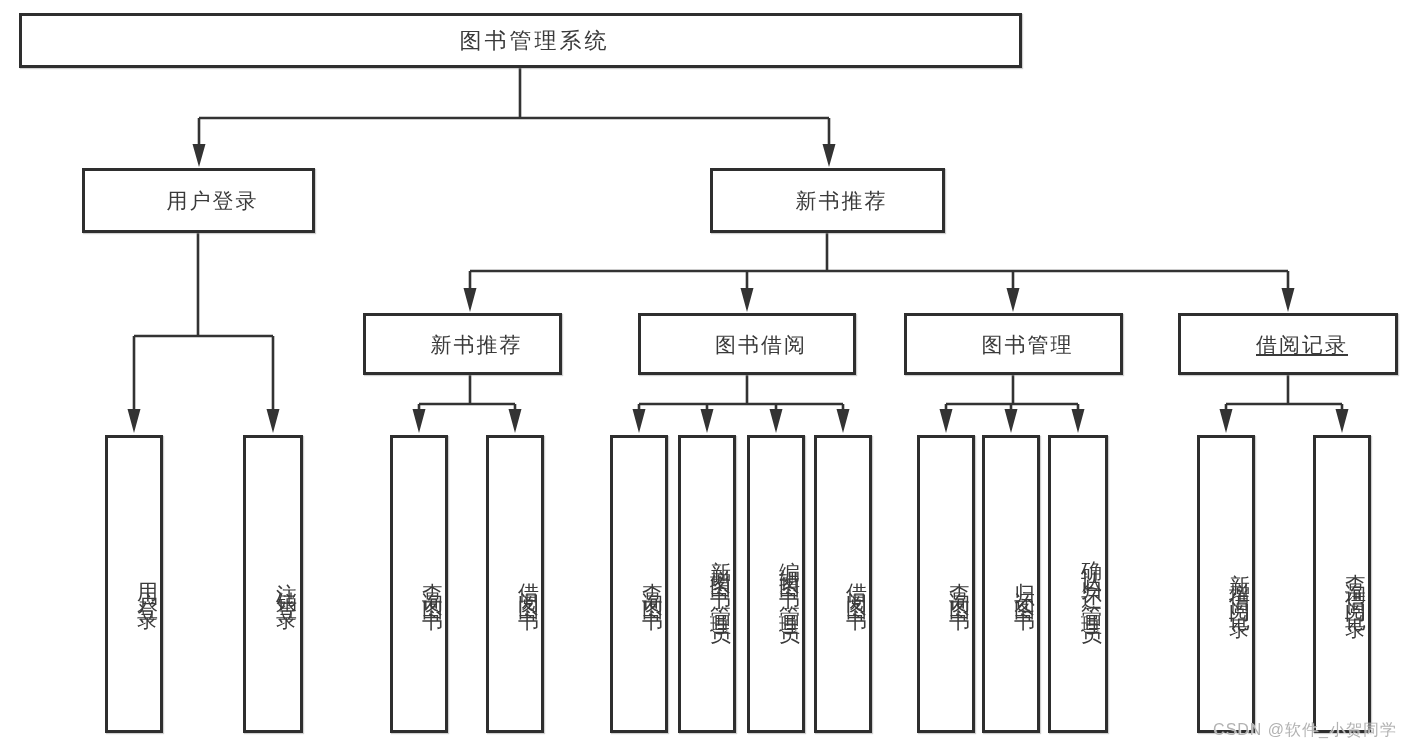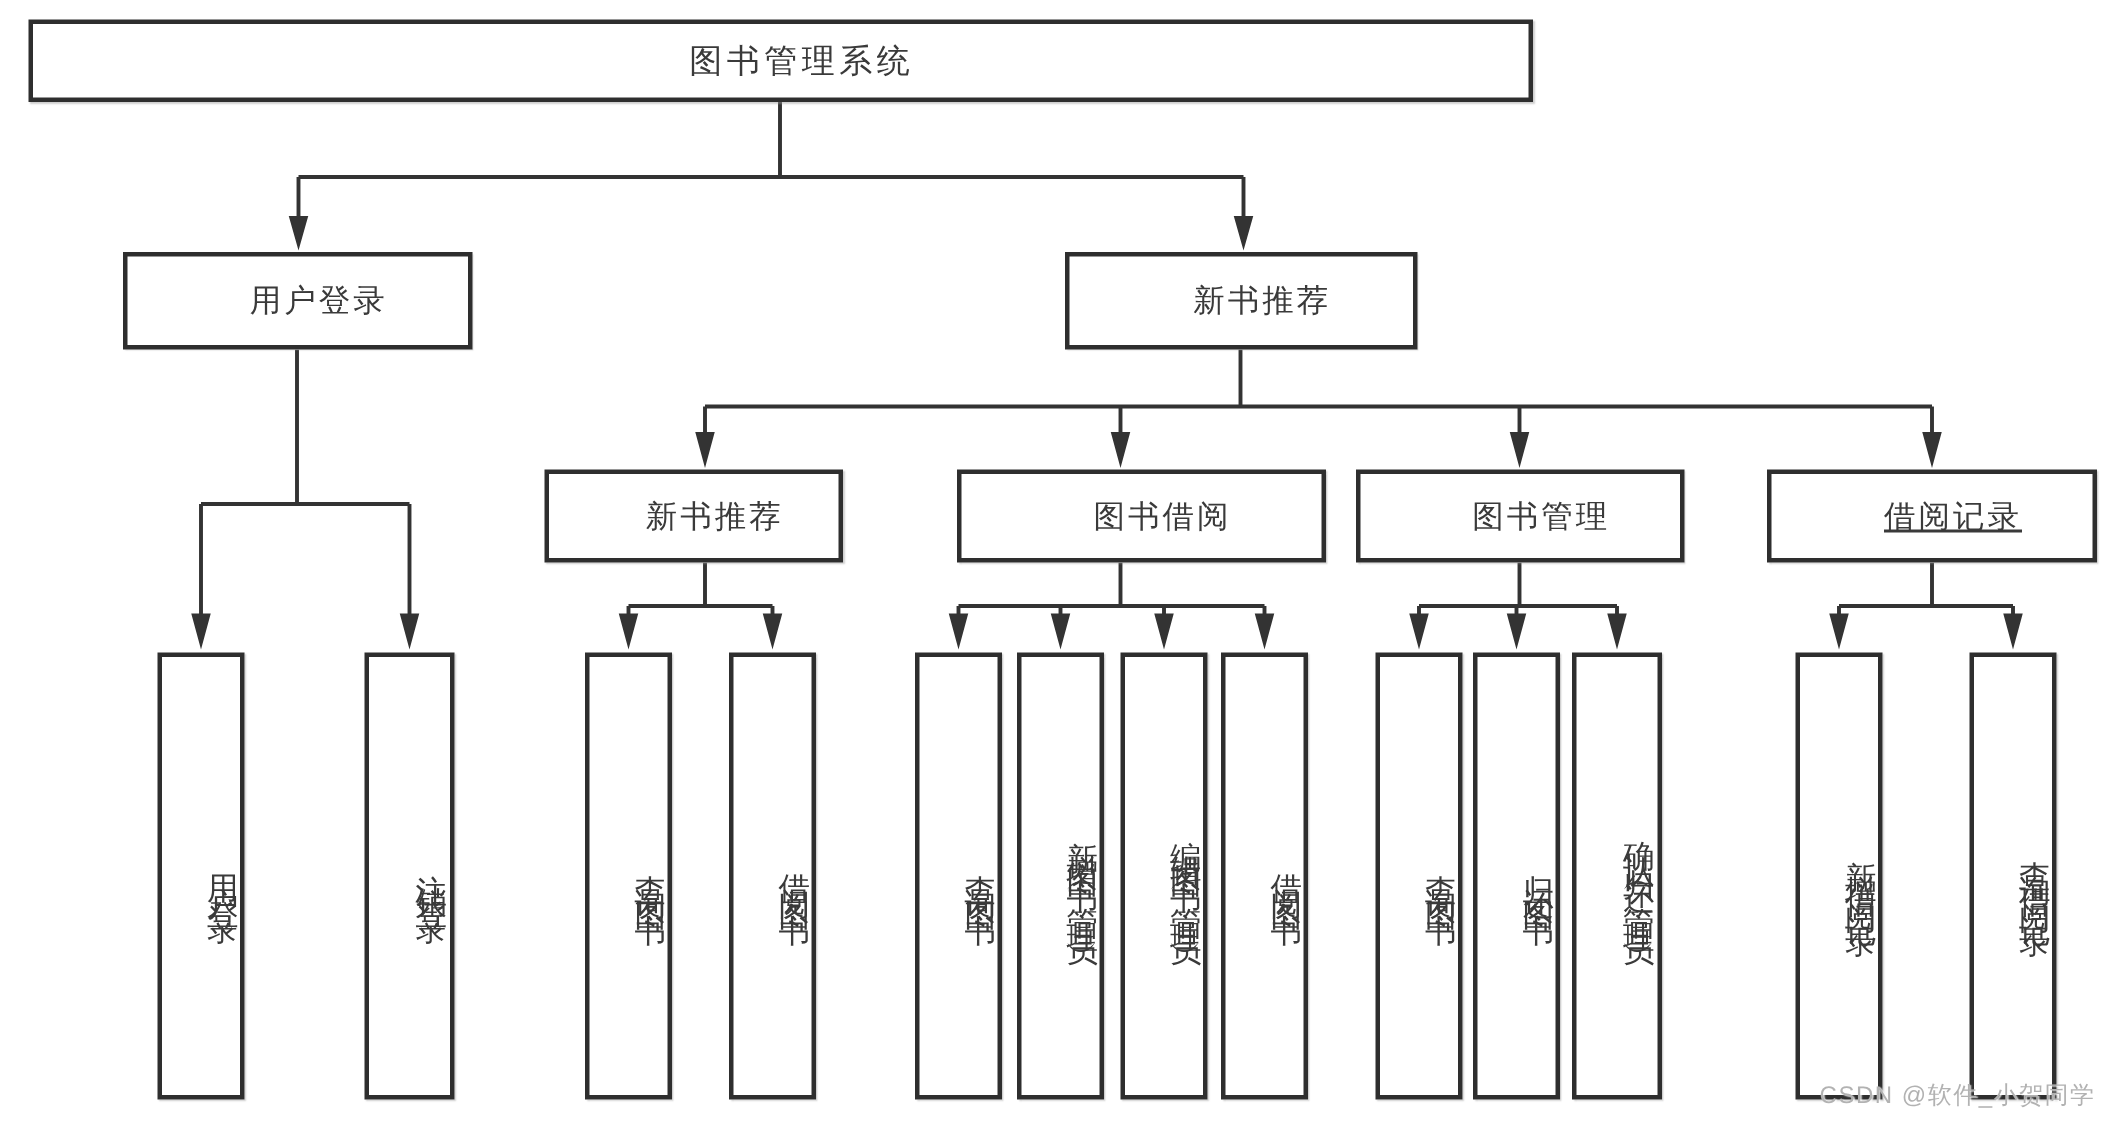--- a/index.html
+++ b/index.html
@@ -78,21 +78,21 @@
              M939.5 409h13L946 433z M1004.5 409h13L1011 433z M1071.5 409h13L1078 433z
              M1219.5 409h13L1226 433z M1335.5 409h13L1342 433z"></path>
   </svg>
 
   <div class="node root">图书管理系统</div>
 
   <div class="node lvl2 h" style="left:82px;width:233px;">用户登录</div>
   <div class="node lvl2 h" style="left:710px;width:235px;">新书推荐</div>
 
   <div class="node lvl3 h" style="left:363px;width:199px;">新书推荐</div>
-  <div class="node lvl3 h" style="left:638px;width:246px;">图书借阅</div>
+  <div class="node lvl3 h" style="left:638px;width:218px;">图书借阅</div>
   <div class="node lvl3 h" style="left:904px;width:219px;">图书管理</div>
   <div class="node lvl3 h" style="left:1178px;width:220px;text-decoration:underline;">借阅记录</div>
 
   <div class="node leaf" style="left:105px;width:58px;">用户登录</div>
   <div class="node leaf" style="left:243px;width:60px;">注销登录</div>
 
   <div class="node leaf" style="left:390px;width:58px;">查询图书</div>
   <div class="node leaf" style="left:486px;width:58px;">借阅图书</div>
 
   <div class="node leaf" style="left:610px;width:58px;">查询图书</div>

